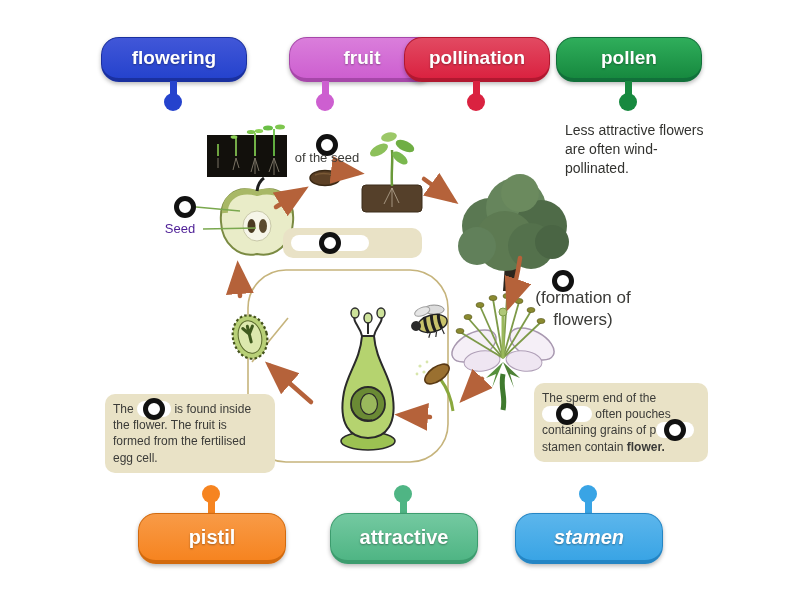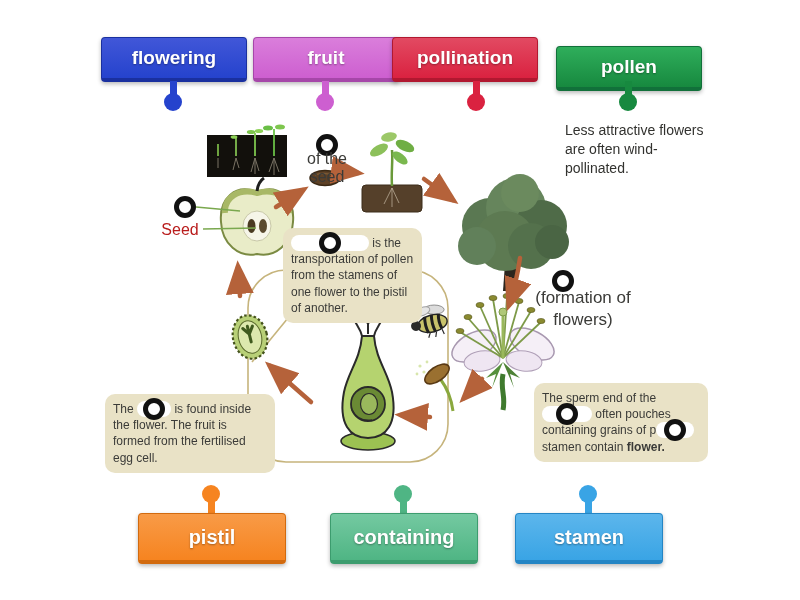--- a/index.html
+++ b/index.html
@@ -1,52 +1,52 @@
 <!DOCTYPE html>
 <html><head>
 <meta charset="utf-8">
 <style>
   html,body{margin:0;padding:0;}
   body{width:800px;height:600px;position:relative;background:#ffffff;
        font-family:"Liberation Sans", sans-serif;overflow:hidden;}
 
   
-  .lbl{position:absolute;width:144px;height:40px;border-radius:4px;
+  .lbl{position:absolute;width:144px;height:40px;border-radius:18px;
        display:flex;align-items:center;justify-content:center;
        color:#fff;font-weight:bold;font-size:19px;
        text-shadow:0 1px 2px rgba(0,0,0,.35);
        box-shadow:0 2px 4px rgba(0,0,0,.28);cursor:grab;}
   .lbl-bottom{width:146px;height:46px;font-size:20px;}
   .stem{position:absolute;width:7px;}
   .knob{position:absolute;width:18px;height:18px;border-radius:50%;}
 
   .c-flowering{background:linear-gradient(#4157d8,#2543cd);border:1px solid #1a309f;border-bottom:4px solid #1a309f;}
-  .c-fruit{background:linear-gradient(#da7edb,#cd5fd0);border:1px solid #a647a9;border-bottom:4px solid #a647a9;}
+  .c-fruit{background:linear-gradient(#da7edb,#cd5fd0);border:1px solid #a647a9;border-bottom:4px solid #a647a9;margin-left:36px;}
   .c-pollination{background:linear-gradient(#e24a62,#da2240);border:1px solid #b11830;border-bottom:4px solid #b11830;}
-  .c-pollen{background:linear-gradient(#2fae5b,#17893f);border:1px solid #11703a;border-bottom:4px solid #11703a;margin-top:9px;}
+  .c-pollen{background:linear-gradient(#2fae5b,#17893f);border:1px solid #11703a;border-bottom:4px solid #11703a;}
   .c-pistil{background:linear-gradient(#f89b47,#f68420);border:1px solid #d26a0e;border-bottom:4px solid #d26a0e;justify-content:center;}
   .c-germination{background:linear-gradient(#74c9a1,#4fb584);border:1px solid #3c9c6e;border-bottom:4px solid #3c9c6e;}
   .c-stamen{background:linear-gradient(#5cb6ec,#39a4e5);border:1px solid #2485c4;border-bottom:4px solid #2485c4;}
 
   .s-flowering{background:#2543cd}.s-fruit{background:#cd5fd0}.s-pollination{background:#da2240}
   .s-pollen{background:#17893f}.s-pistil{background:#f68420}.s-germination{background:#4fb584}.s-stamen{background:#39a4e5}
 
   
   .ring{position:absolute;width:12px;height:12px;border:5px solid #111;
         border-radius:50%;background:#fff;cursor:pointer;}
 
   
   .box{position:absolute;background:#e9e2c6;border-radius:10px;padding:7px 8px;
        font-size:12px;line-height:1.35;color:#3b3b38;}
   .blank{display:inline-block;position:relative;background:#ffffff;border-radius:9px;
          height:16px;vertical-align:-4px;}
   .blank .ring{left:50%;top:50%;transform:translate(-50%,-50%);}
 
   .note{position:absolute;color:#32322f;font-size:14px;line-height:1.35;}
-  .caption{position:absolute;color:#3b3b38;font-size:16px;text-align:center;}
+  .caption{position:absolute;color:#3b3b38;font-size:13px;text-align:center;}
 
   svg{position:absolute;left:0;top:0;pointer-events:none;}
 </style>
 </head>
 <body>
 
 <svg width="800" height="600" viewBox="0 0 800 600">
   <defs>
     <marker id="ah" markerWidth="9" markerHeight="9" refX="6" refY="3.1" orient="auto">
       <path d="M0,0 L7.5,3.1 L0,6.2 Z" fill="#b5623a"></path>
@@ -200,21 +200,21 @@
     <path d="M240,296 L238,267" marker-end="url(#ah)"></path>
   </g>
 </svg>
 
 <div class="lbl c-flowering" style="left:101px;top:37px;">
   <span>flowering</span>
 </div>
 <div class="lbl c-fruit" style="left:253px;top:37px;">
   <span>fruit</span>
 </div>
-<div class="lbl c-pollination" style="left:392px;top:37px;">
+<div class="lbl c-pollination" style="left:404px;top:37px;">
   <span>pollination</span>
 </div>
 <div class="lbl c-pollen" style="left:556px;top:37px;">
   <span>pollen</span>
 </div>
 
 <div class="stem s-flowering" style="left:169.5px;top:81px;height:14px;"></div>
 <div class="stem s-fruit" style="left:321.5px;top:81px;height:14px;"></div>
 <div class="stem s-pollination" style="left:472.5px;top:81px;height:14px;"></div>
 <div class="stem s-pollen" style="left:624.5px;top:81px;height:14px;"></div>
@@ -229,40 +229,39 @@
 <div class="knob s-stamen" style="left:579px;top:485px;"></div>
 
 <div class="stem s-pistil" style="left:207.5px;top:501px;height:14px;"></div>
 <div class="stem s-germination" style="left:399.5px;top:501px;height:14px;"></div>
 <div class="stem s-stamen" style="left:584.5px;top:501px;height:14px;"></div>
 
 <div class="lbl lbl-bottom c-pistil" style="left:138px;top:513px;">
   <span>pistil</span>
 </div>
 <div class="lbl lbl-bottom c-germination" style="left:330px;top:513px;">
-  <span>containing</span>
-</div>
-<div class="lbl lbl-bottom c-stamen" style="left:515px;top:513px;">
+  <span>attractive</span>
+</div>
+<div class="lbl lbl-bottom c-stamen" style="left:515px;top:513px;font-style:italic;">
   <span>stamen</span>
 </div>
 
 <div class="note" style="left:565px;top:121px;width:140px;">Less attractive flowers are often wind-pollinated.</div>
 
 <div class="ring" style="left:316px;top:134px;"></div>
 <div class="caption" style="left:288px;top:150px;width:78px;">of the seed</div>
 
 <div class="ring" style="left:174px;top:196px;"></div>
-<div class="caption" style="left:160px;top:221px;width:40px;color:#b91c1c;">Seed</div>
+<div class="caption" style="left:160px;top:221px;width:40px;color:#4c1d95;">Seed</div>
 
 <div class="ring" style="left:552px;top:270px;"></div>
 <div class="caption" style="left:528px;top:287px;width:110px;font-size:17px;line-height:1.3;">(formation of flowers)</div>
 
 <div class="box" style="left:283px;top:228px;width:123px;">
   <span class="blank" style="width:78px;"><span class="ring"></span></span>
-  <span>is the transportation of pollen from the stamens of one flower to the pistil of another.</span>
 </div>
 
 <div class="box" style="left:105px;top:394px;width:154px;">
   <span>The</span>
   <span class="blank" style="width:34px;"><span class="ring"></span></span>
   <span>is found inside the flower. The fruit is formed from the fertilised egg cell.</span>
 </div>
 
 <div class="box" style="left:534px;top:383px;width:158px;">
   <span>The sperm end of the</span>

